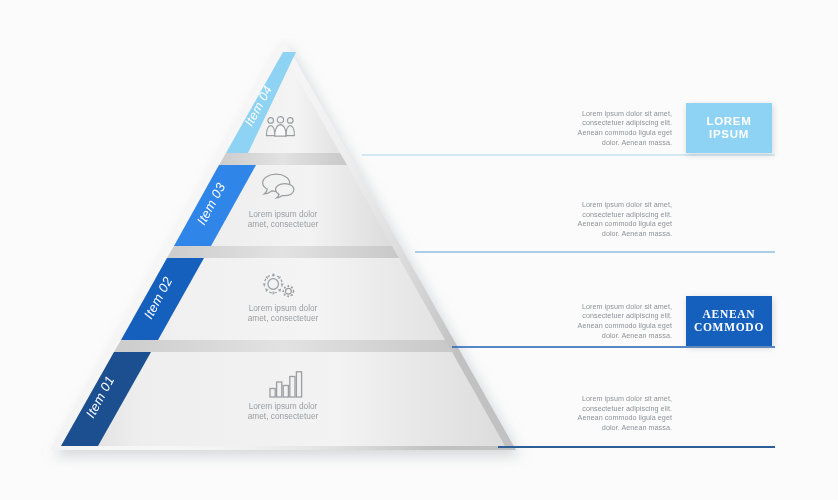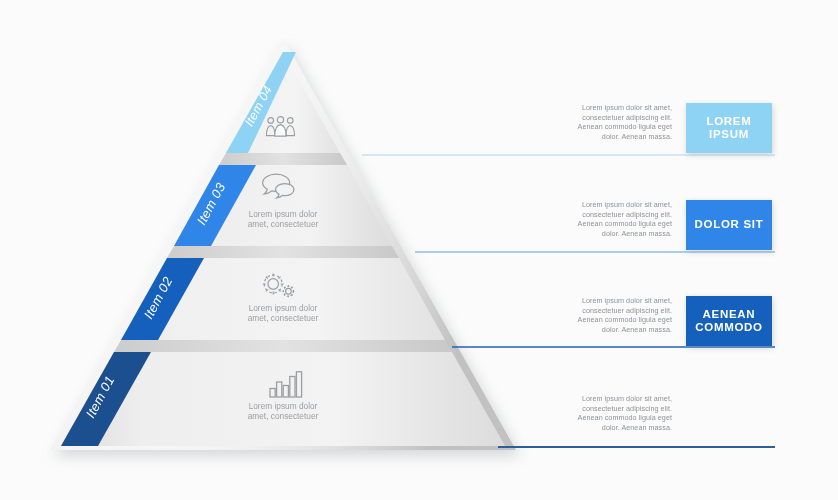--- a/index.html
+++ b/index.html
@@ -6,21 +6,21 @@
   body{
     width:838px;height:500px;
     background:#fbfbfb;
     font-family:"Liberation Sans", sans-serif;
     overflow:hidden;
     position:relative;
   }
 
   
   .rows{position:absolute;left:0;top:0;width:838px;height:500px;}
-  .row{position:absolute;display:flex;align-items:flex-start;}
+  .row{position:absolute;display:flex;align-items:center;}
   .row-para{
     width:100px;
     font-size:7.2px;
     line-height:9.6px;
     color:#8e9296;
     text-align:right;
     padding-right:14px;
     letter-spacing:.05px;
   }
   .badge{
@@ -159,28 +159,25 @@
 
   <div class="row" style="left:572px; top:103px;">
     <div class="row-para">Lorem ipsum dolor sit amet, consectetuer adipiscing elit. Aenean commodo ligula eget dolor. Aenean massa.</div>
     <div class="badge" style="background:#8FD3F4; filter:drop-shadow(1px 2px 3px rgba(140,146,152,.35));">
       <span>LOREM IPSUM</span>
     </div>
   </div>
 
   <div class="row" style="left:572px; top:200px;">
     <div class="row-para">Lorem ipsum dolor sit amet, consectetuer adipiscing elit. Aenean commodo ligula eget dolor. Aenean massa.</div>
-    <div class="badge" style="background:#2F86E8; filter:drop-shadow(1px 2px 3px rgba(140,146,152,.35));">
-      <span>DOLOR SIT</span>
-    </div>
   </div>
 
   <div class="row" style="left:572px; top:296px;">
     <div class="row-para">Lorem ipsum dolor sit amet, consectetuer adipiscing elit. Aenean commodo ligula eget dolor. Aenean massa.</div>
-    <div class="badge" style="background:#1560BD; filter:drop-shadow(1px 2px 3px rgba(140,146,152,.35));">
+    <div class="badge" style="background:#1560BD; filter:drop-shadow(1px 2px 3px rgba(140,146,152,.35));font-family:Liberation Serif, serif;">
       <span>AENEAN COMMODO</span>
     </div>
   </div>
 
   <div class="row" style="left:572px; top:394px;">
     <div class="row-para">Lorem ipsum dolor sit amet, consectetuer adipiscing elit. Aenean commodo ligula eget dolor. Aenean massa.</div>
   </div>
 
 </div>
 

